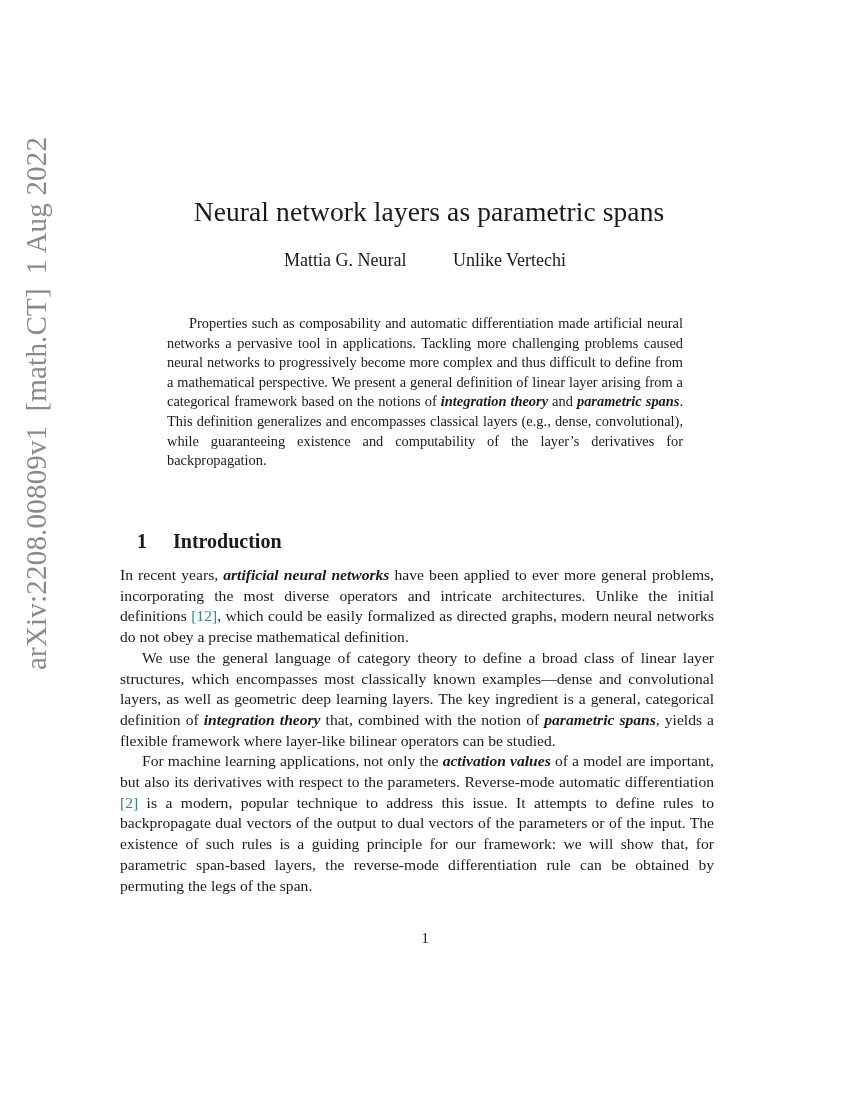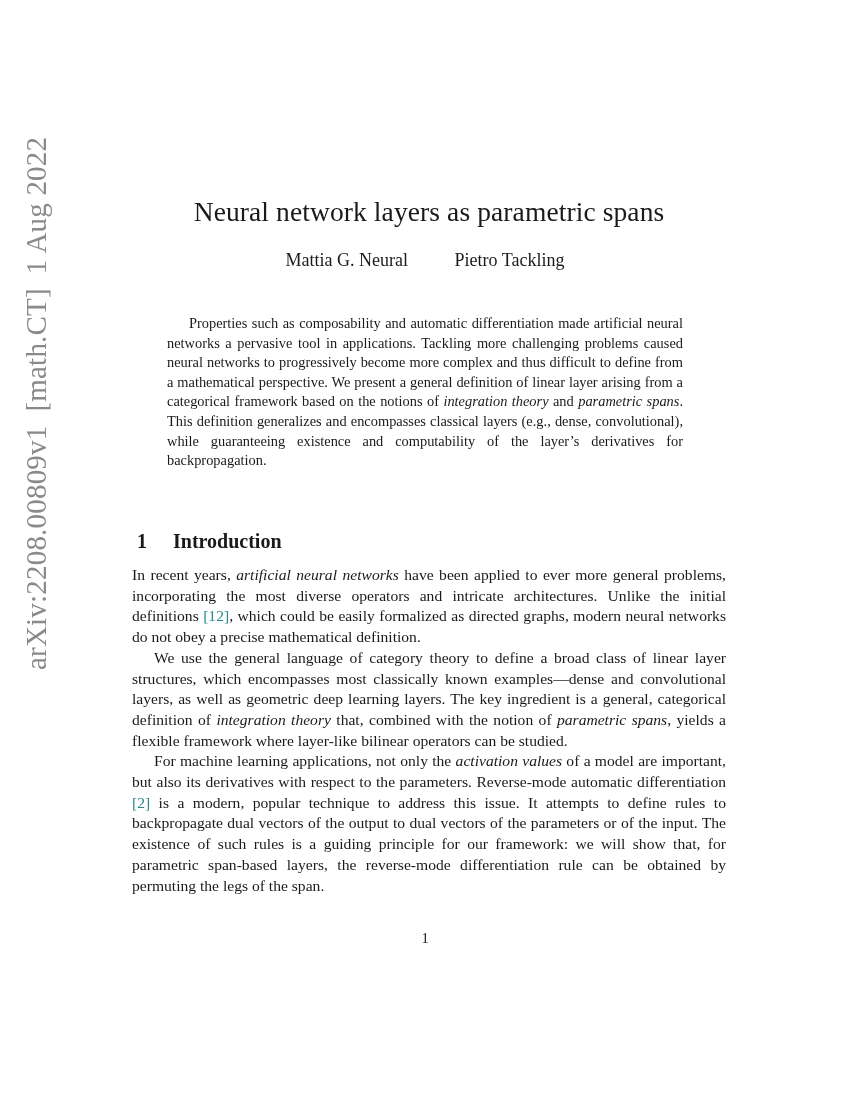--- a/index.html
+++ b/index.html
@@ -32,45 +32,45 @@
     .abstract p {
       margin: 0; font-size: 14.4px; line-height: 19.6px; text-align: justify;
       text-indent: 22px; hyphens: manual;
     }
     .section-heading {
       position: absolute; left: 128px; top: 521px; margin: 9px;
       font-size: 20px; font-weight: bold;
     }
     .section-heading .num { display: inline-block; width: 36px; }
     .body-text {
-      position: absolute; left: 132px; width: 594px; top: 565px;
+      position: absolute; left: 120px; width: 594px; top: 565px;
     }
     .body-text p {
       margin: 0; font-size: 15.6px; line-height: 20.7px; text-align: justify;
     }
     .body-text p.indent { text-indent: 22px; }
     .cite { color: #2a8a8a; }
-    em { font-style: italic; }
+    em { font-style: italic; font-weight: bold; }
     .page-number {
       position: absolute; top: 930px; left: 0; width: 850px; text-align: center;
       font-size: 14.5px;
     }
   </style>
 </head>
 <body>
 
 <div class="side-stamp">
   <span>arXiv:2208.00809v1</span><span>[math.CT]</span><span>1 Aug 2022</span>
 </div>
 
 <h1 class="title">Neural network layers as parametric spans</h1>
 
 <div class="authors">
   <span>Mattia G. Neural</span>
-  <span>Pietro Tackling</span>
+  <span>Unlike Vertechi</span>
 </div>
 
 <div class="abstract">
   <p><span>Properties such as composability and automatic differentiation made artificial neural networks a pervasive tool in applications. Tackling more challenging problems caused neural networks to progressively become more complex and thus difficult to define from a mathematical perspective. We present a general definition of linear layer arising from a categorical framework based on the notions of </span><em>integration theory</em><span> and </span><em>parametric spans</em><span>. This definition generalizes and encompasses classical layers (e.g., dense, convolutional), while guaranteeing existence and computability of the layer’s derivatives for backpropagation.</span></p>
 </div>
 
 <h2 class="section-heading"><span class="num">1</span><span>Introduction</span></h2>
 
 <div class="body-text">
   <p><span>In recent years, </span><em>artificial neural networks</em><span> have been applied to ever more general problems, incorporating the most diverse operators and intricate architectures. Unlike the initial definitions </span><a class="cite">[12]</a><span>, which could be easily formalized as directed graphs, modern neural networks do not obey a precise mathematical definition.</span></p>

